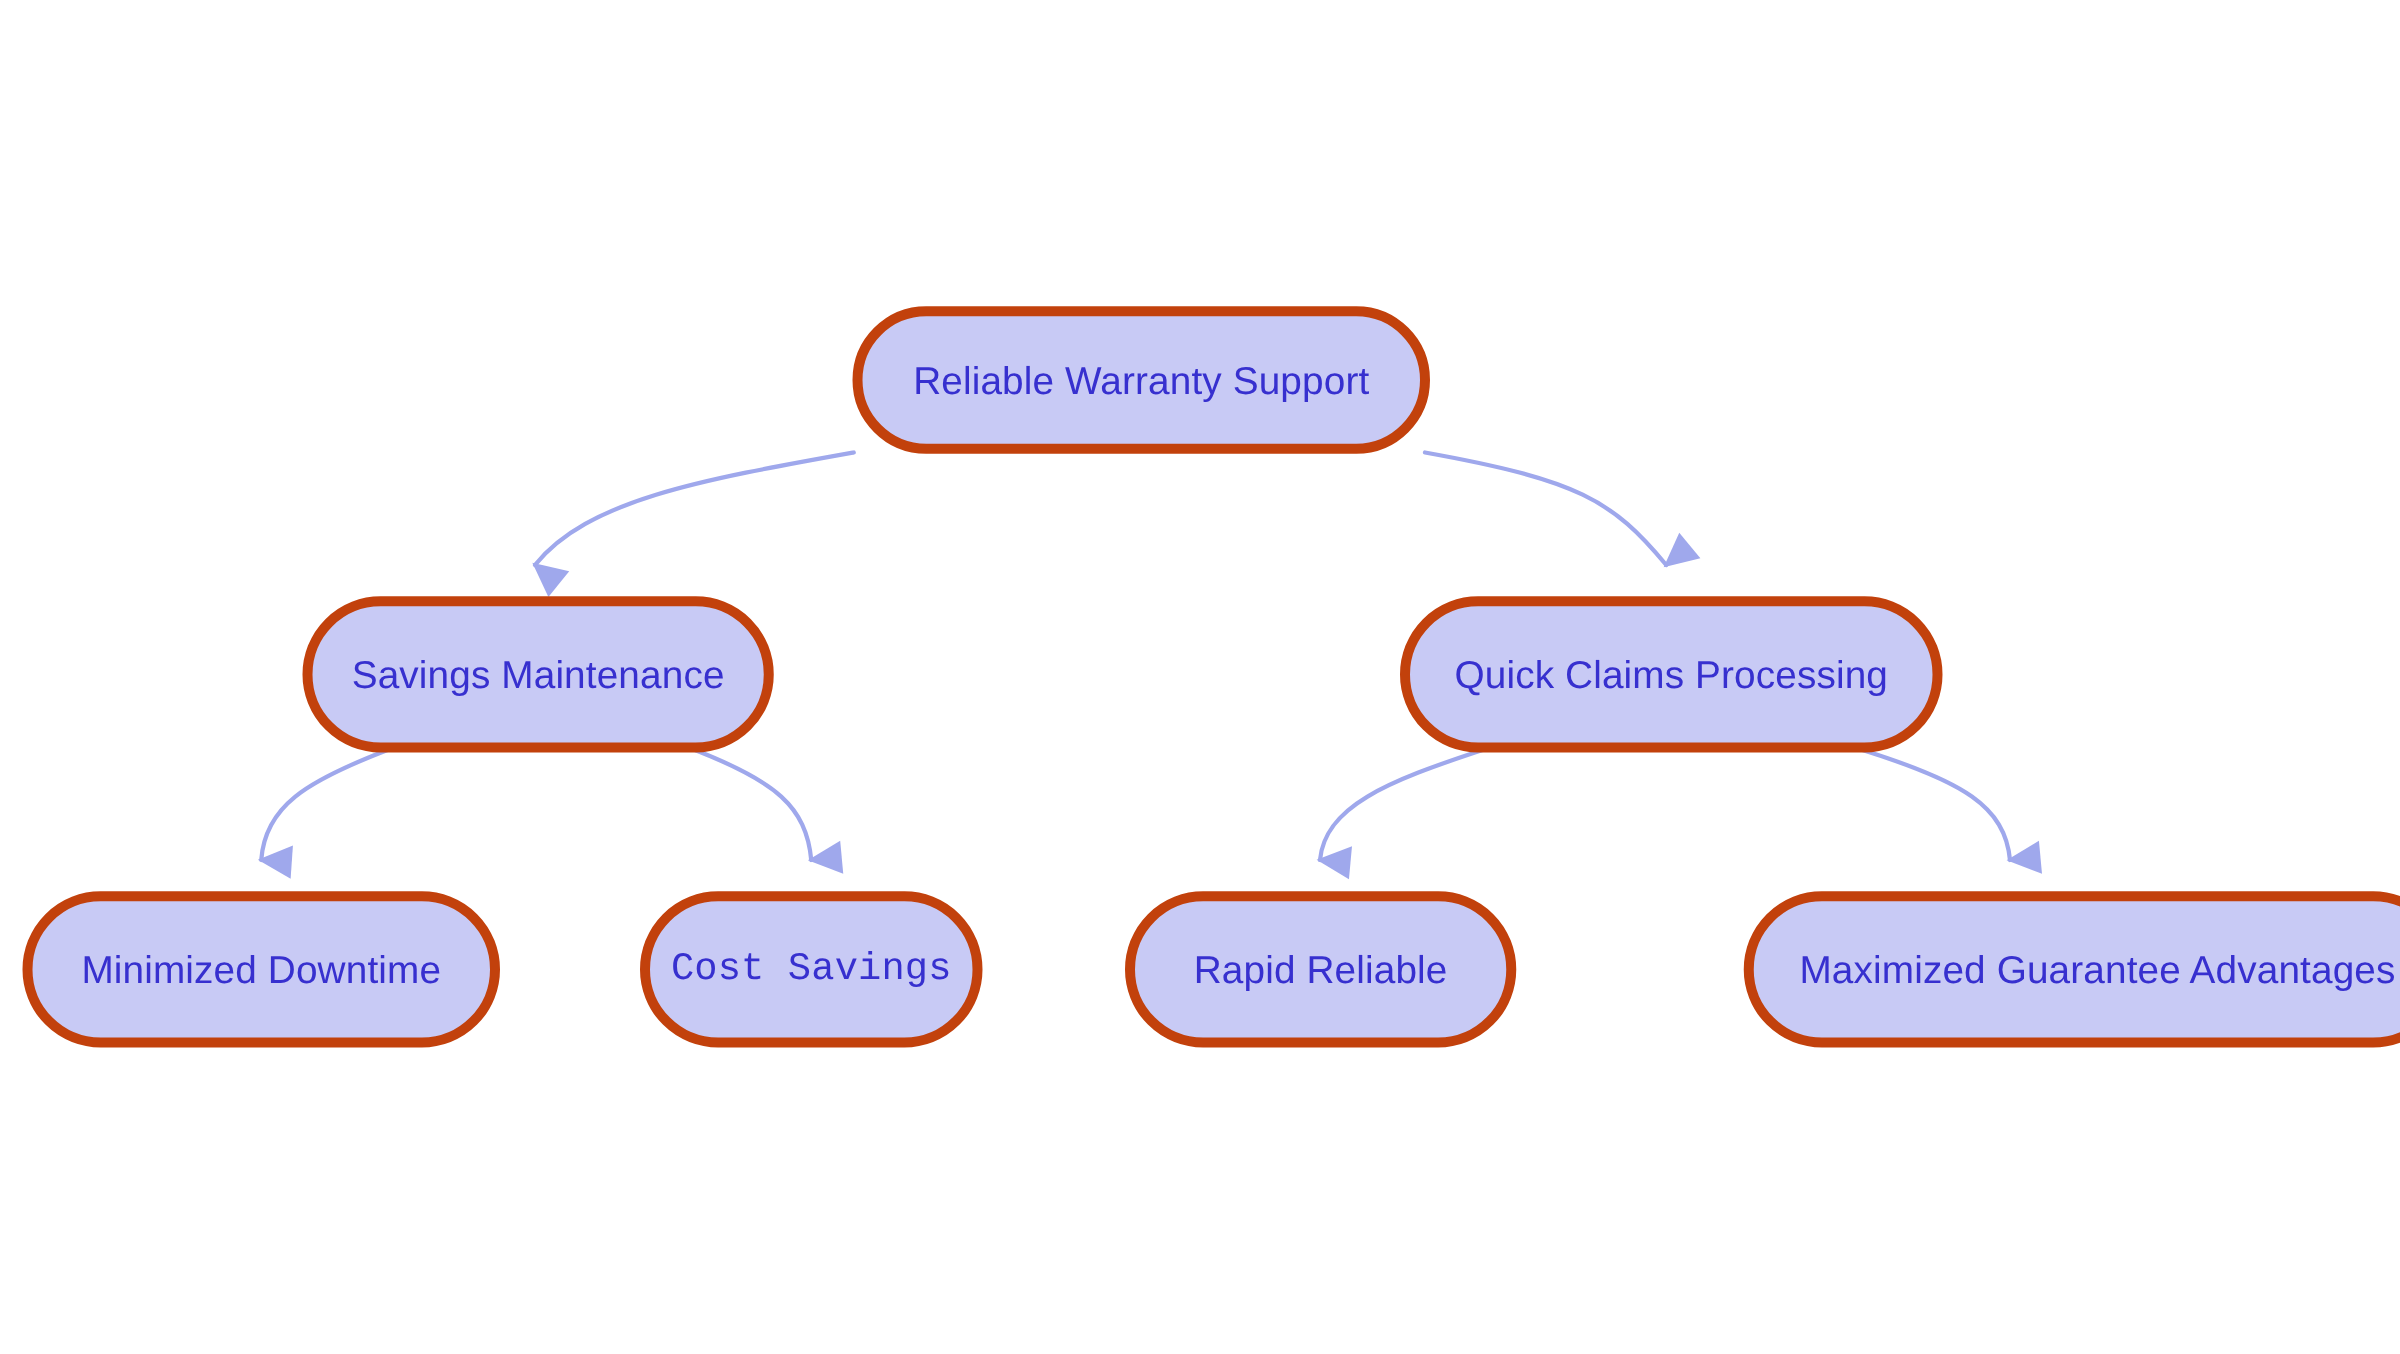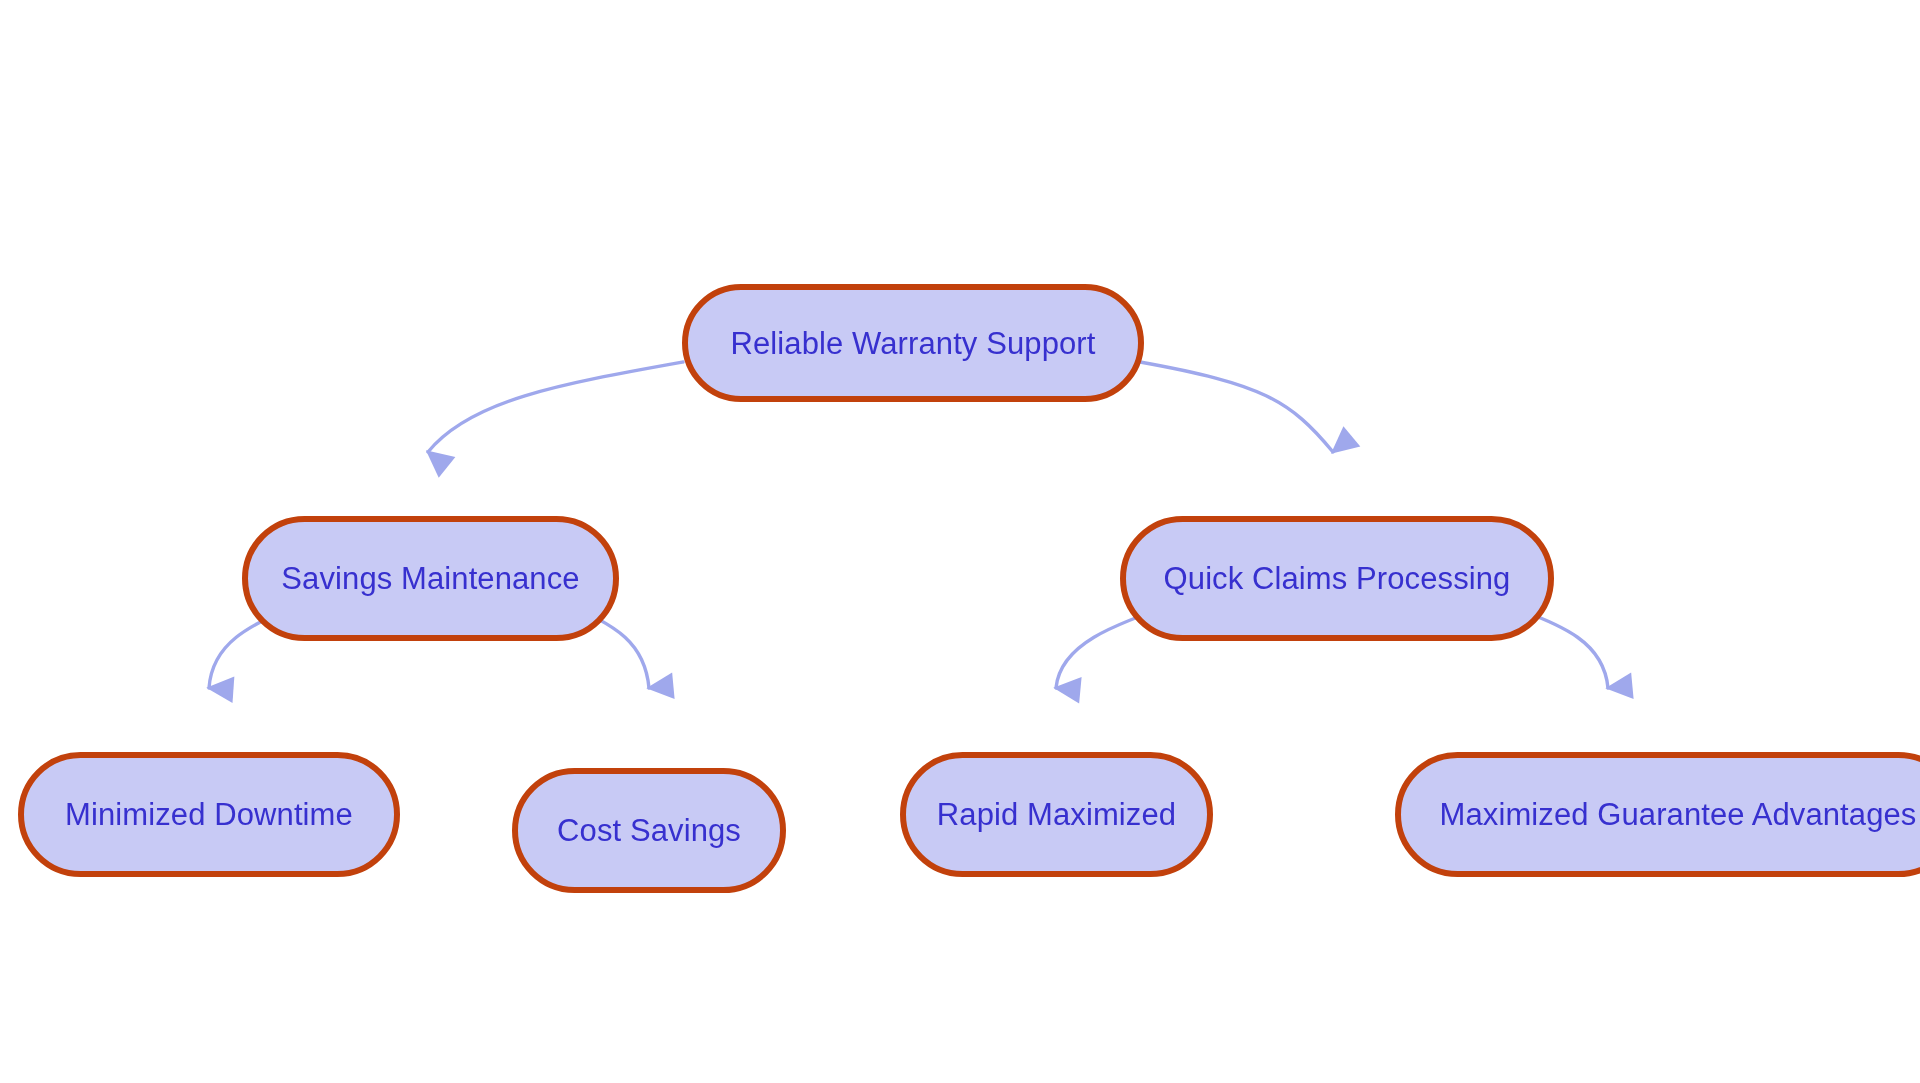--- a/index.html
+++ b/index.html
@@ -25,42 +25,41 @@
     height: 1083px;
     pointer-events: none;
   }
   .node {
     position: absolute;
     box-sizing: border-box;
     display: flex;
     align-items: center;
     justify-content: center;
     background: #c8caf5;
-    border: 6px solid #c2410c;
+    border: 8px solid #c2410c;
     border-radius: 999px;
     color: #3730cf;
     font-size: 31px;
     font-weight: 400;
     letter-spacing: 0.1px;
     white-space: nowrap;
-    margin-top: 39px;
   }
   .node-label {
     color: #3730cf;
     font-size: 31px;
     line-height: 1;
   }
   
   #node-root      { left: 682px;  top: 245px; width: 462px; height: 118px; }
   
   #node-timely    { left: 242px;  top: 477px; width: 377px; height: 125px; }
   #node-quick     { left: 1120px; top: 477px; width: 434px; height: 125px; }
   
   #node-minimized { left: 18px;   top: 713px; width: 382px; height: 125px; align-items: center; }
-  #node-cost      { left: 512px;  top: 729px; width: 274px; height: 125px; }
+  #node-cost      { left: 512px;  top: 713px; width: 274px; height: 125px; font-family: Liberation Mono, monospace; }
   #node-rapid     { left: 900px;  top: 713px; width: 313px; height: 125px; }
   #node-maximized { left: 1395px; top: 713px; width: 566px; height: 125px; }
 </style>
 </head>
 <body>
 
 <div id="canvas">
 
   <svg id="edge-layer" viewBox="0 0 1920 1083" width="1920" height="1083" xmlns="http://www.w3.org/2000/svg">
     <defs>
@@ -95,20 +94,20 @@
 
   <div class="node" id="node-minimized">
     <span class="node-label">Minimized Downtime</span>
   </div>
 
   <div class="node" id="node-cost">
     <span class="node-label">Cost Savings</span>
   </div>
 
   <div class="node" id="node-rapid">
-    <span class="node-label">Rapid Maximized</span>
+    <span class="node-label">Rapid Reliable</span>
   </div>
 
   <div class="node" id="node-maximized">
     <span class="node-label">Maximized Guarantee Advantages</span>
   </div>
 
 </div>
 
 </body></html>

